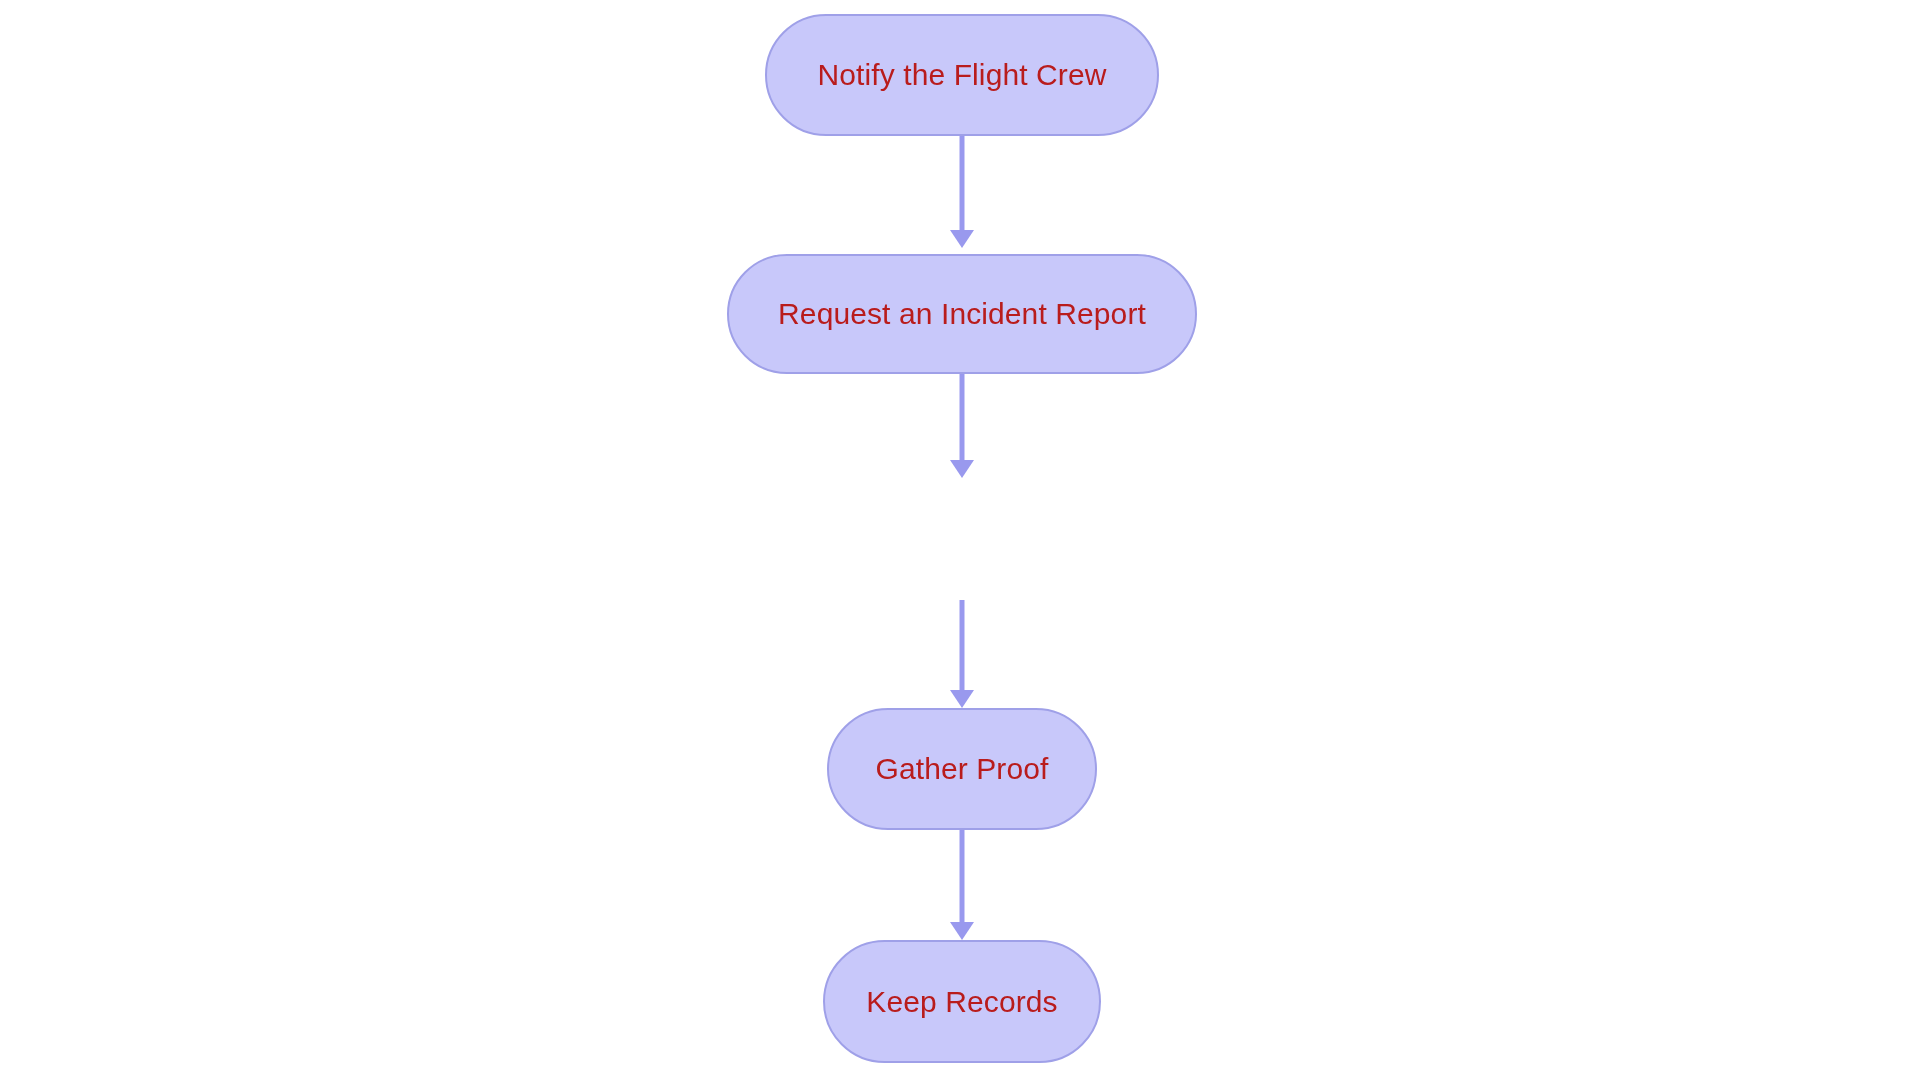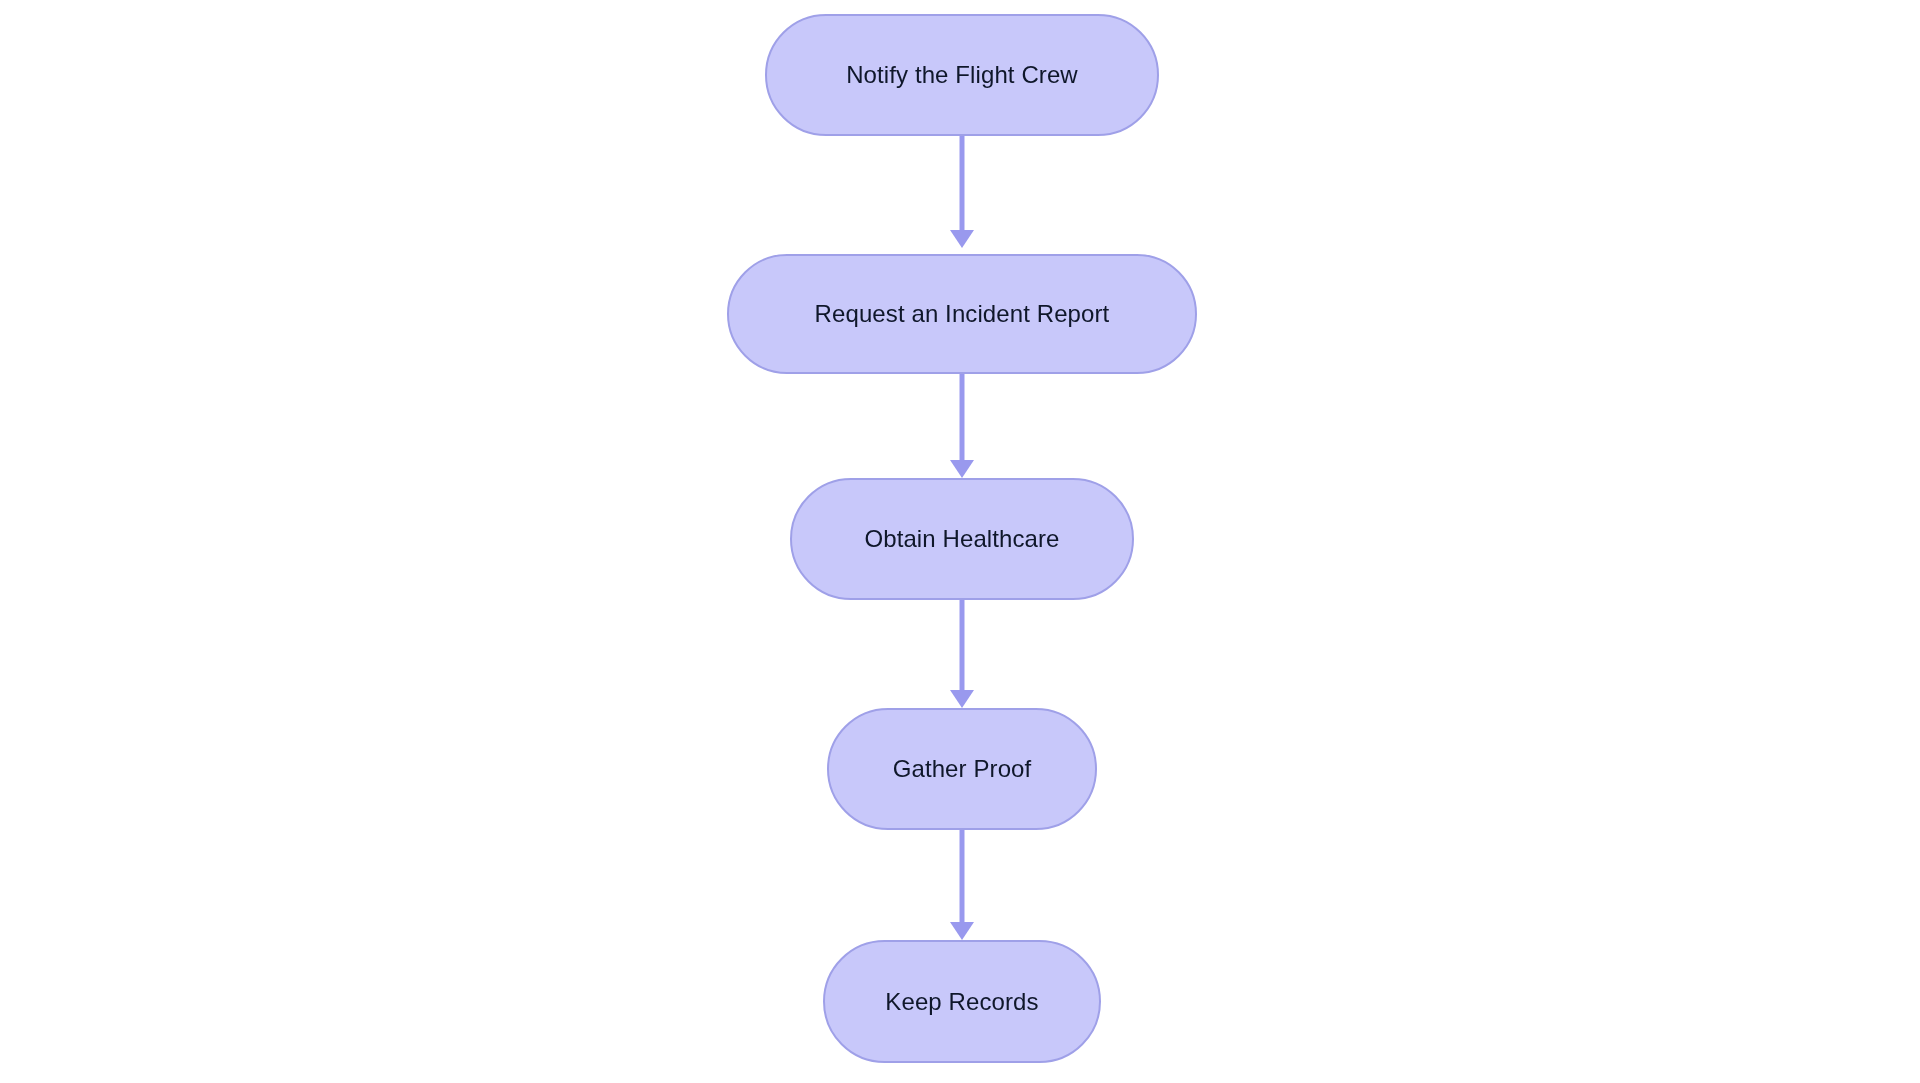--- a/index.html
+++ b/index.html
@@ -28,23 +28,23 @@
     display: flex;
     align-items: center;
     justify-content: center;
     background: #c8c8fa;
     border: 2px solid #9fa0e8;
     border-radius: 9999px;
     transform: translateX(-50%);
   }
 
   .flow-node-label {
-    color: #0f172a;
+    color: #b91c1c;
     font-family: "Liberation Sans", sans-serif;
-    font-size: 24px;
+    font-size: 30px;
     font-weight: 400;
     line-height: 1;
     white-space: nowrap;
     letter-spacing: 0.1px;
   }
 
   .flow-connector {
     position: absolute;
     transform: translateX(-50%);
     overflow: visible;
@@ -87,23 +87,20 @@
   </svg>
 
   <div class="flow-node" style="left:962px; top:14px; width:394px; height:122px;">
     <span class="flow-node-label">Notify the Flight Crew</span>
   </div>
 
   <div class="flow-node" style="left:962px; top:248px; width:470px; height:120px;margin-top:6px;">
     <span class="flow-node-label">Request an Incident Report</span>
   </div>
 
-  <div class="flow-node" style="left:962px; top:478px; width:344px; height:122px;">
-    <span class="flow-node-label">Obtain Healthcare</span>
-  </div>
 
   <div class="flow-node" style="left:962px; top:940px; width:278px; height:123px;">
     <span class="flow-node-label">Keep Records</span>
   </div>
 
   <div class="flow-node" style="left:962px; top:708px; width:270px; height:122px;">
     <span class="flow-node-label">Gather Proof</span>
   </div>
 
 </div>

